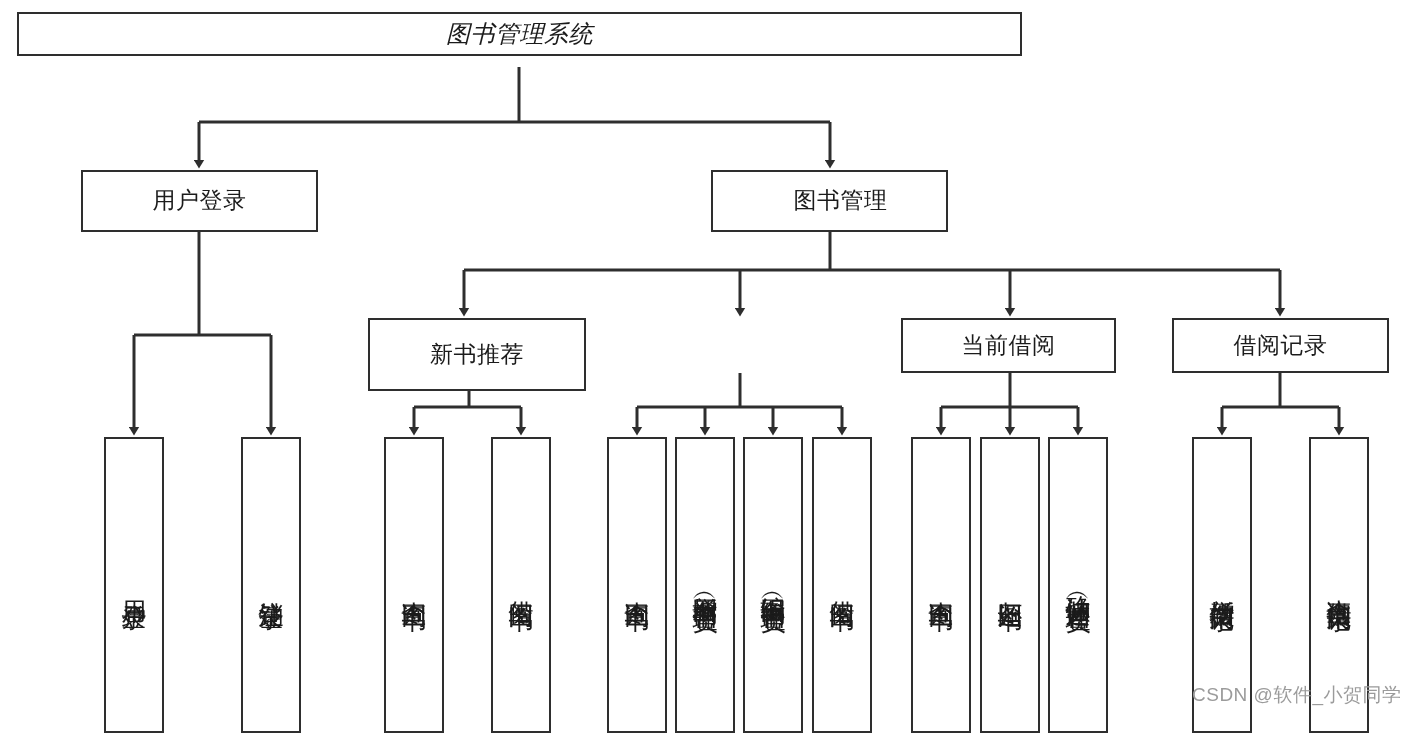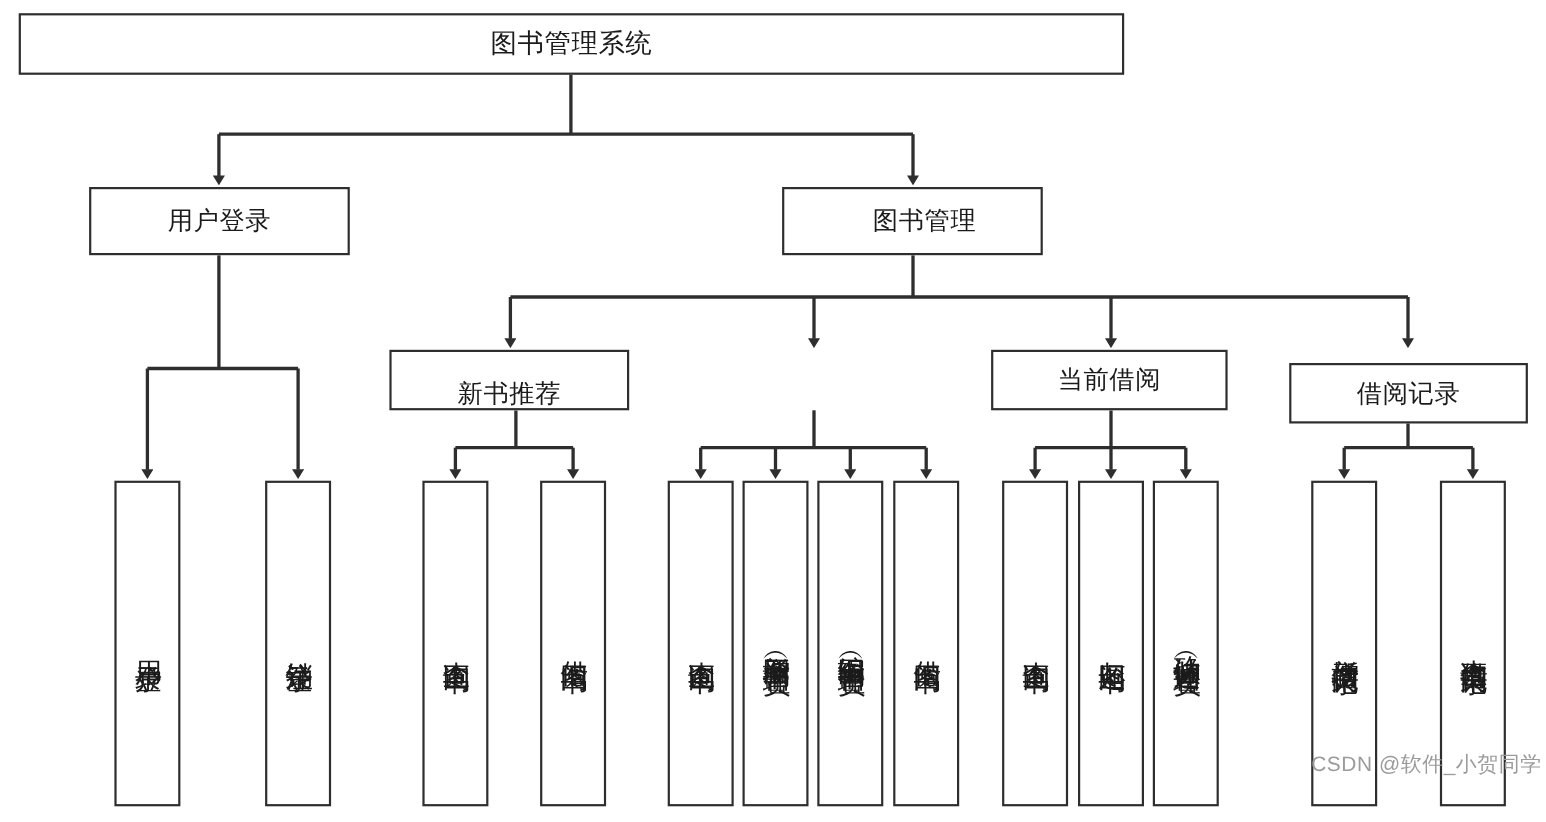--- a/index.html
+++ b/index.html
@@ -122,38 +122,38 @@
       <path d="M1010,407 L1010,427" marker-end="url(#arrow)"></path>
       <path d="M1078,407 L1078,427" marker-end="url(#arrow)"></path>
 
       <path d="M1280,373 L1280,407"></path>
       <path d="M1222,407 L1339,407"></path>
       <path d="M1222,407 L1222,427" marker-end="url(#arrow)"></path>
       <path d="M1339,407 L1339,427" marker-end="url(#arrow)"></path>
     </g>
   </svg>
 
-  <div class="node root horiz" style="left:17px; top:12px; width:1005px; height:56px;">
+  <div class="node root horiz" style="left:17px; top:12px; width:1005px; height:44px;font-style:italic;">
     <span class="node-label">图书管理系统</span>
   </div>
 
   <div class="node horiz" style="left:81px; top:170px; width:237px; height:62px;">
     <span class="node-label">用户登录</span>
   </div>
   <div class="node horiz" style="left:711px; top:170px; width:237px; height:62px;padding-left:22px;">
     <span class="node-label">图书管理</span>
   </div>
 
-  <div class="node horiz" style="left:354px; top:318px; width:218px; height:55px;align-items:flex-end;">
+  <div class="node horiz" style="left:368px; top:318px; width:218px; height:73px;">
     <span class="node-label">新书推荐</span>
   </div>
   <div class="node horiz" style="left:901px; top:318px; width:215px; height:55px;">
     <span class="node-label">当前借阅</span>
   </div>
-  <div class="node horiz" style="left:1172px; top:330px; width:217px; height:55px;">
+  <div class="node horiz" style="left:1172px; top:318px; width:217px; height:55px;">
     <span class="node-label">借阅记录</span>
   </div>
 
   <div class="node leaf" style="left:104px; top:437px; width:60px; height:296px;">
     <span class="node-label">用户登录</span>
   </div>
   <div class="node leaf" style="left:241px; top:437px; width:60px; height:296px;">
     <span class="node-label">注销登录</span>
   </div>
 

